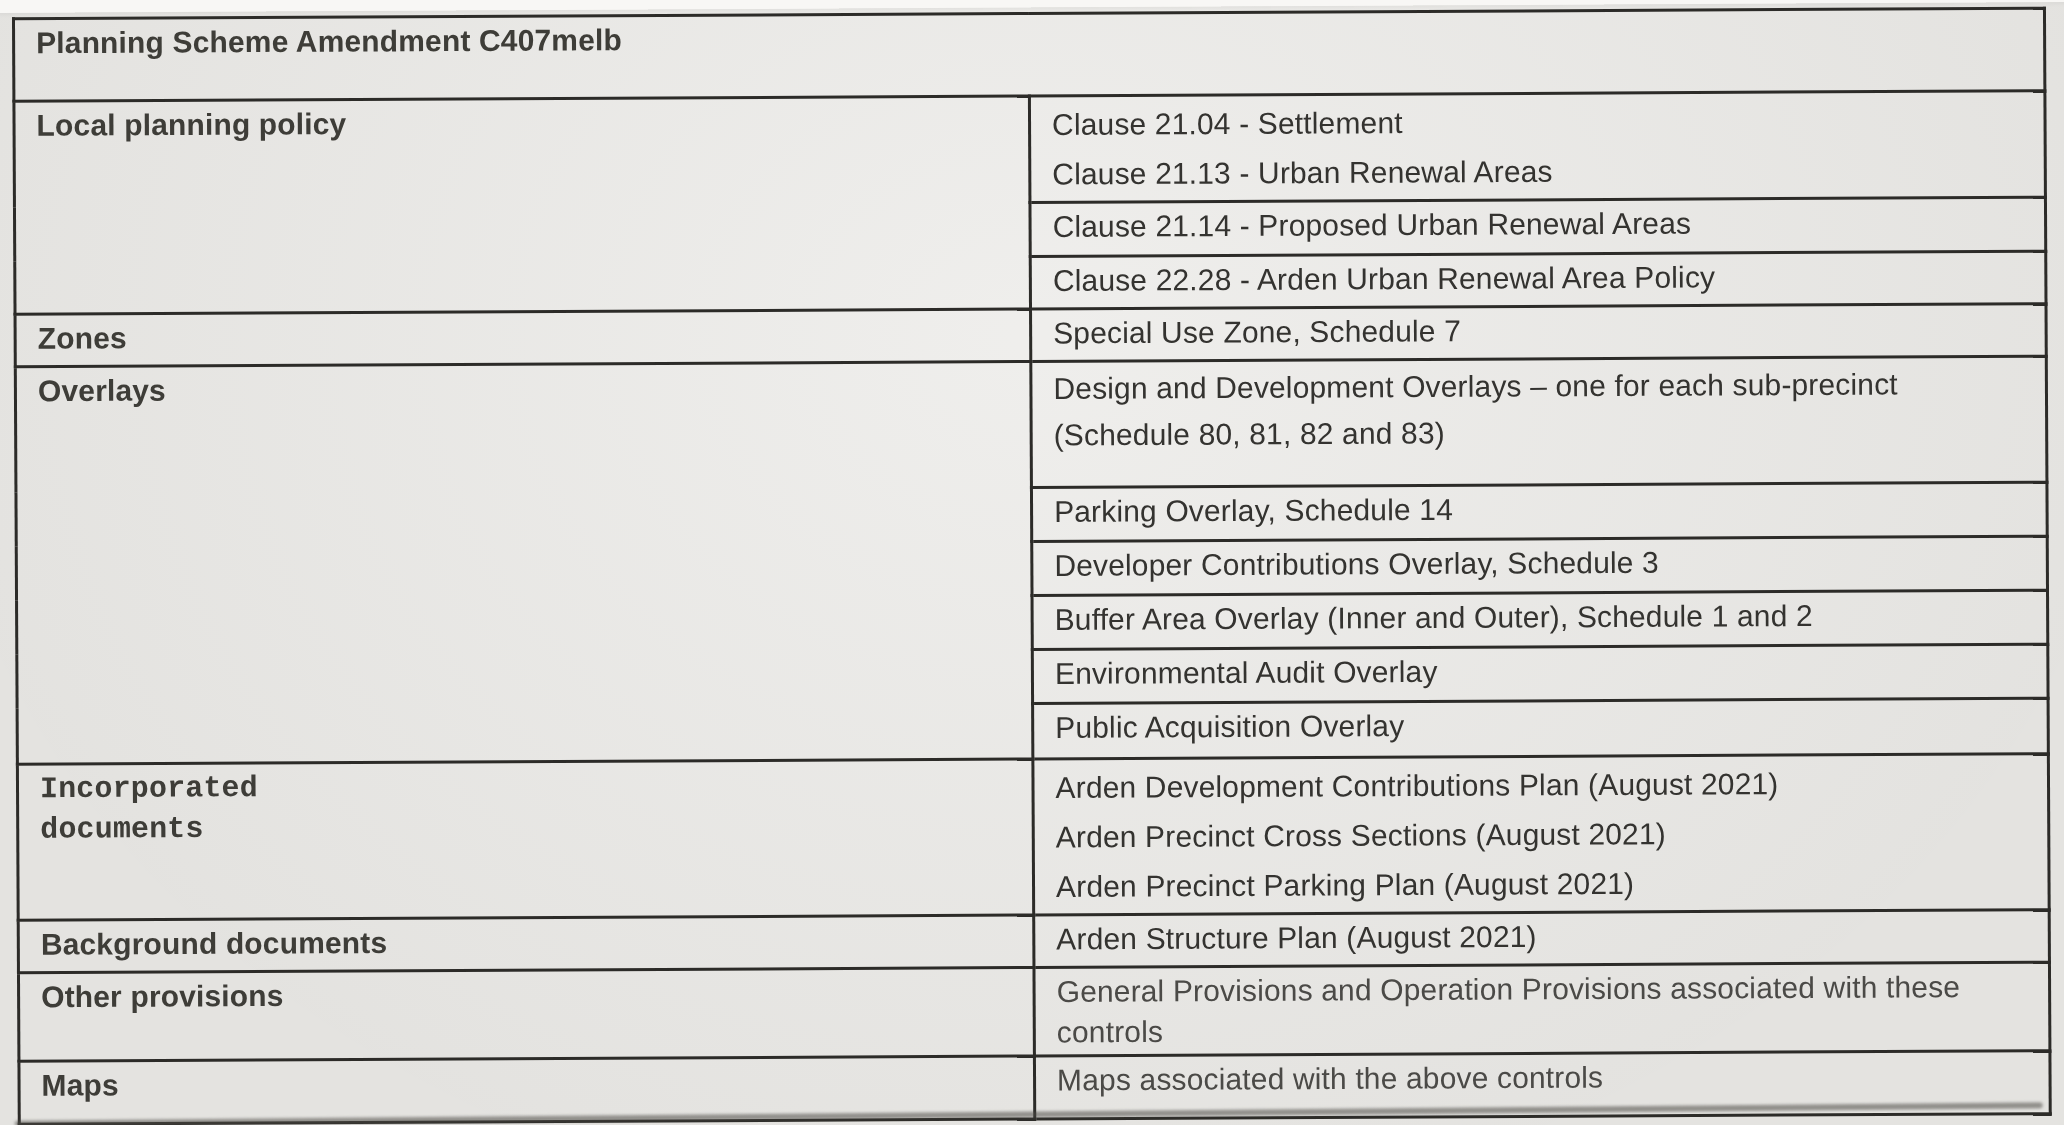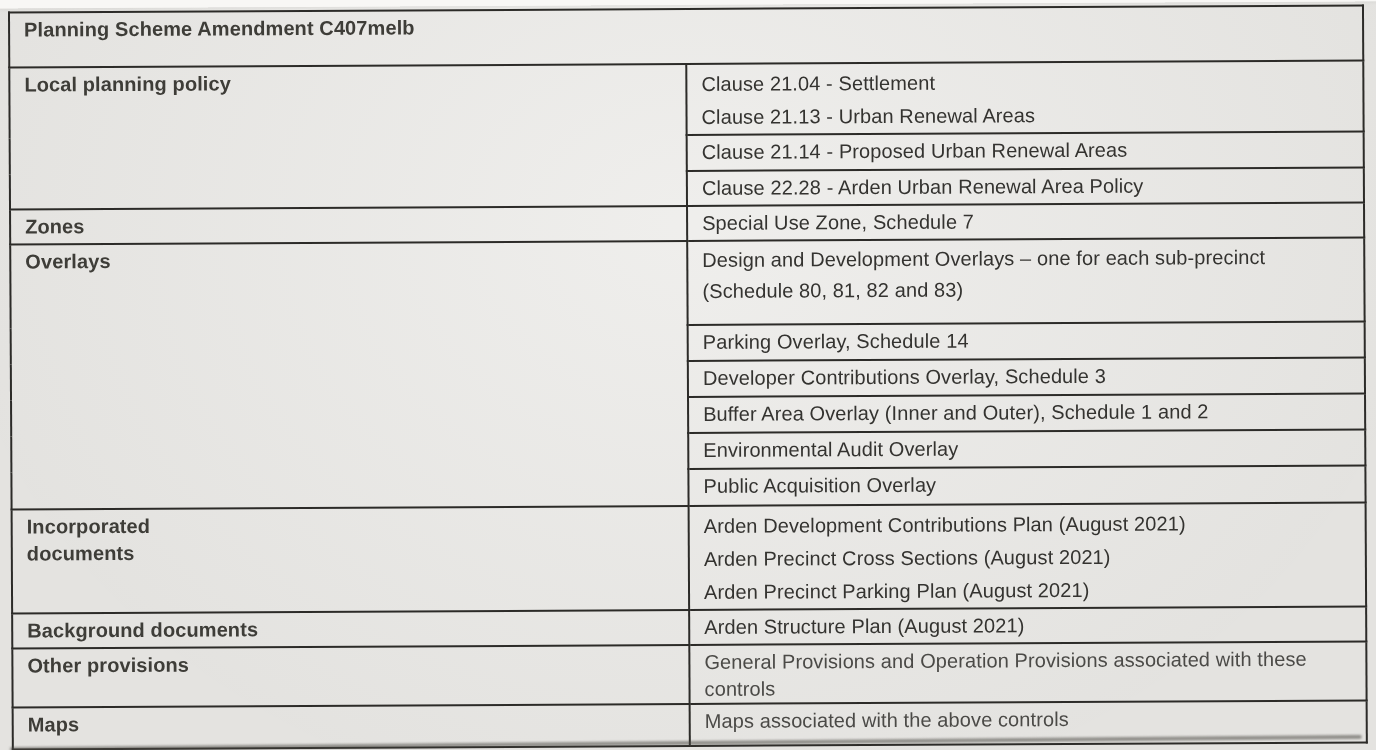--- a/index.html
+++ b/index.html
@@ -62,21 +62,21 @@
   td.content .line{display:block;}
   .lh33 .line{line-height:33px;}
   .lh31 .line{line-height:31px;}
   .h64{height:64px;} .h36{height:36px;} .h35{height:35px;}
   .h84{height:84px;} .h37{height:37px;} .h97{height:97px;} .h42{height:42px;}
   td.big{
     font-size:21.5px;
     color:var(--ink-soft);
     padding-top:4px;
   }
-  .label-narrow{display:block;max-width:150px;}
+  .label-narrow{display:block;max-width:150px;font-family:Liberation Mono, monospace;}
   .edge-shadow{
     position:absolute;
     left:14px; right:24px; top:736px;
     height:4px;
     background:rgba(75,73,68,0.55);
     filter:blur(1.2px);
     transform:rotate(-0.22deg);
     border-radius:2px;
   }
 </style>

